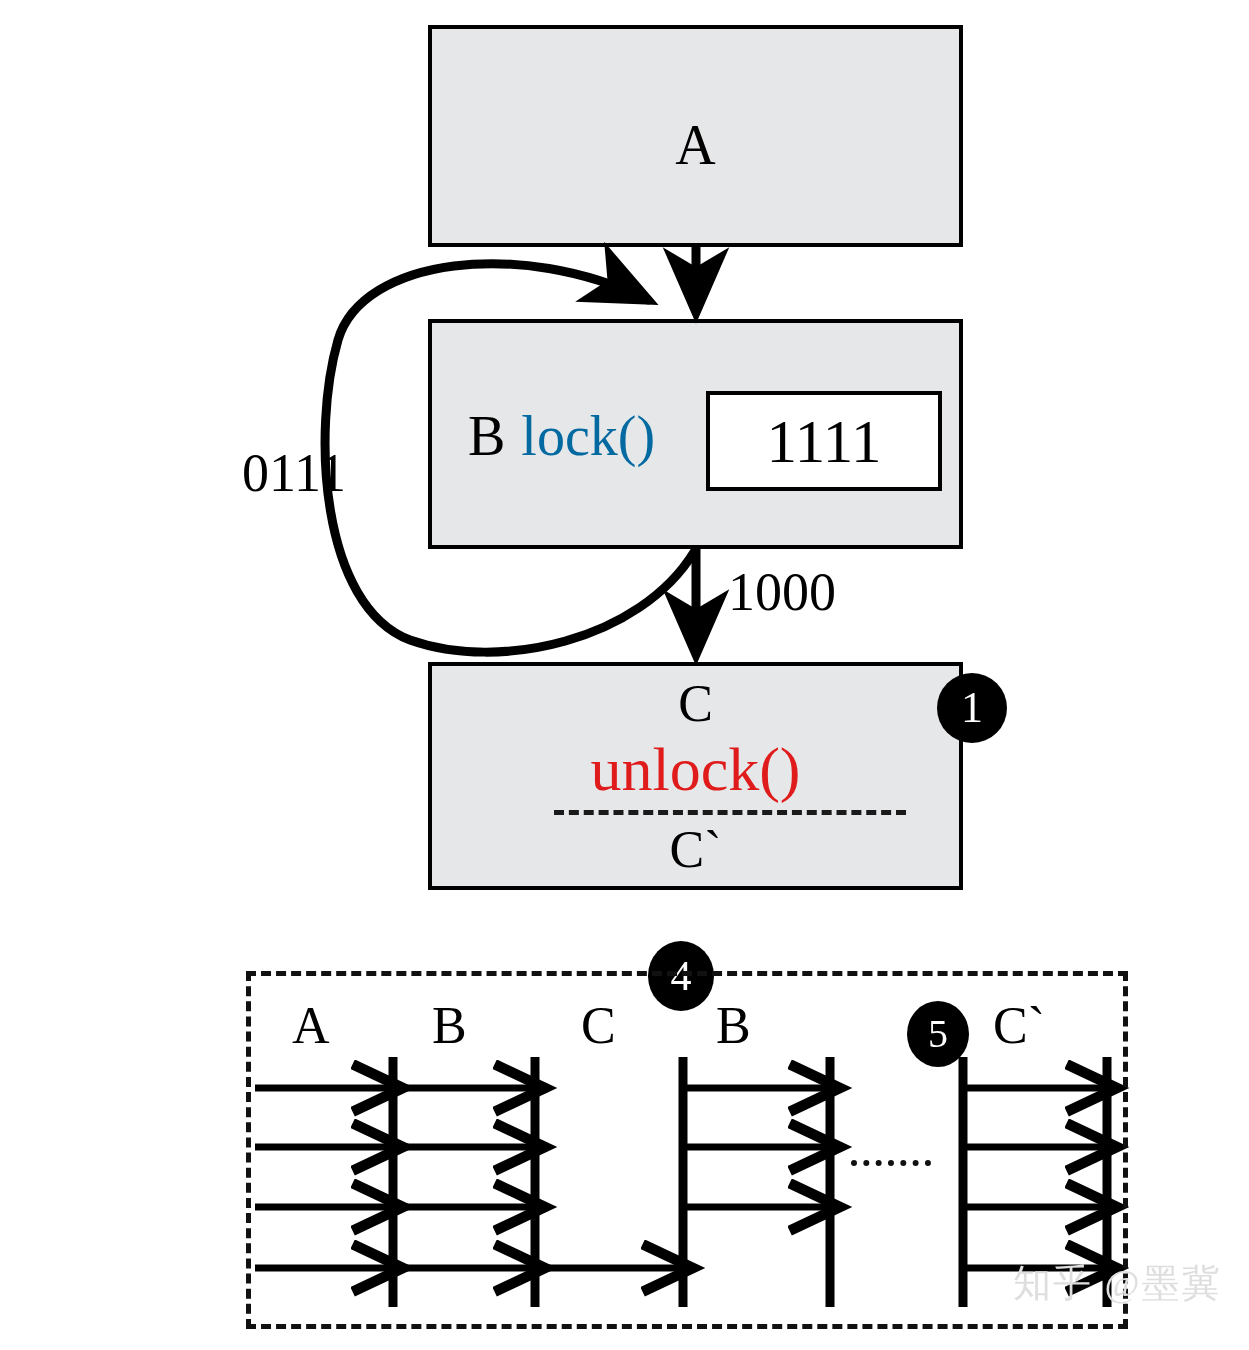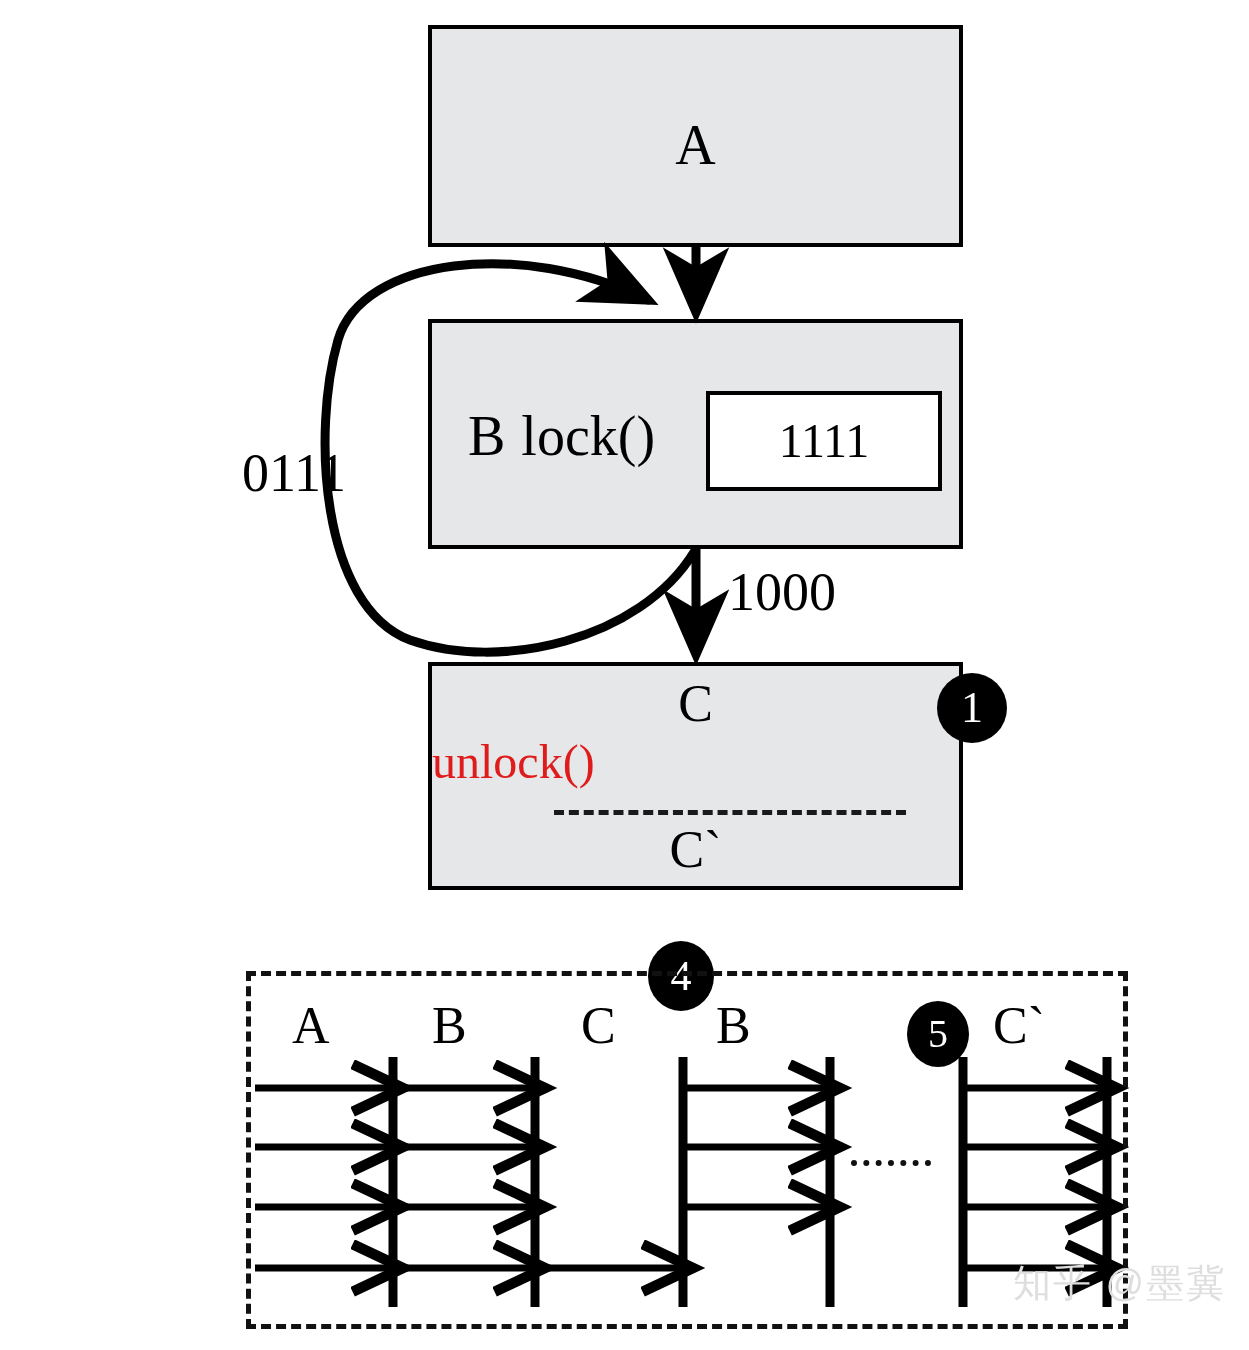--- a/index.html
+++ b/index.html
@@ -39,39 +39,39 @@
 
   .b-row {
     position: absolute;
     left: 36px;
     top: 85px;
     display: flex;
     align-items: center;
     gap: 0px;
   }
   .b-letter { font-size: 56px; color: #000; line-height: 1; }
-  .b-lock   { font-size: 56px; color: #000000; line-height: 1; margin-left: 16px; }
+  .b-lock   { font-size: 56px; color: #0369a1; line-height: 1; margin-left: 16px; }
   #value-box {
     position: absolute;
     left: 274px;
     top: 68px;
     width: 236px;
     height: 100px;
     background: #ffffff;
     border: 4px solid #000000;
     box-sizing: border-box;
     display: flex;
     align-items: center;
     justify-content: center;
   }
-  #value-box span { font-size: 48px; color: #000; line-height: 1; }
+  #value-box span { font-size: 61px; color: #000; line-height: 1; }
 
   #box-c { left: 428px; top: 662px; width: 535px; height: 228px; }
   #c-top    { position: absolute; top: 12px;  width: 100%; text-align: center; font-size: 52px; color: #000; line-height: 1; }
-  #c-unlock { position: absolute; top: 72px;  width: 100%; text-align: left; font-size: 48px; color: #e01b1b; line-height: 1; }
+  #c-unlock { position: absolute; top: 72px;  width: 100%; text-align: center; font-size: 62px; color: #e01b1b; line-height: 1; }
   #c-divider{ position: absolute; top: 144px; left: 122px; width: 352px; border-top: 5px dashed #1a1a1a; }
   #c-prime  { position: absolute; top: 158px; width: 100%; text-align: center; font-size: 52px; color: #000; line-height: 1; }
 
   
   #overlay {
     position: absolute;
     left: 0; top: 0;
     width: 1249px; height: 1350px;
     pointer-events: none;
   }
@@ -135,21 +135,21 @@
     border-top: 6px dotted #111111;
   }
 
   
   #watermark {
     position: absolute;
     left: 1013px;
     top: 1258px;
     font-size: 38px;
     color: #dedede;
-    font-family: Liberation Sans, sans-serif;
+    font-family: Liberation Serif, serif;
     white-space: nowrap;
     letter-spacing: 2px;
   }
 </style>
 </head>
 <body>
 
 <div id="stage">
 
   <div class="pbox" id="box-a">

